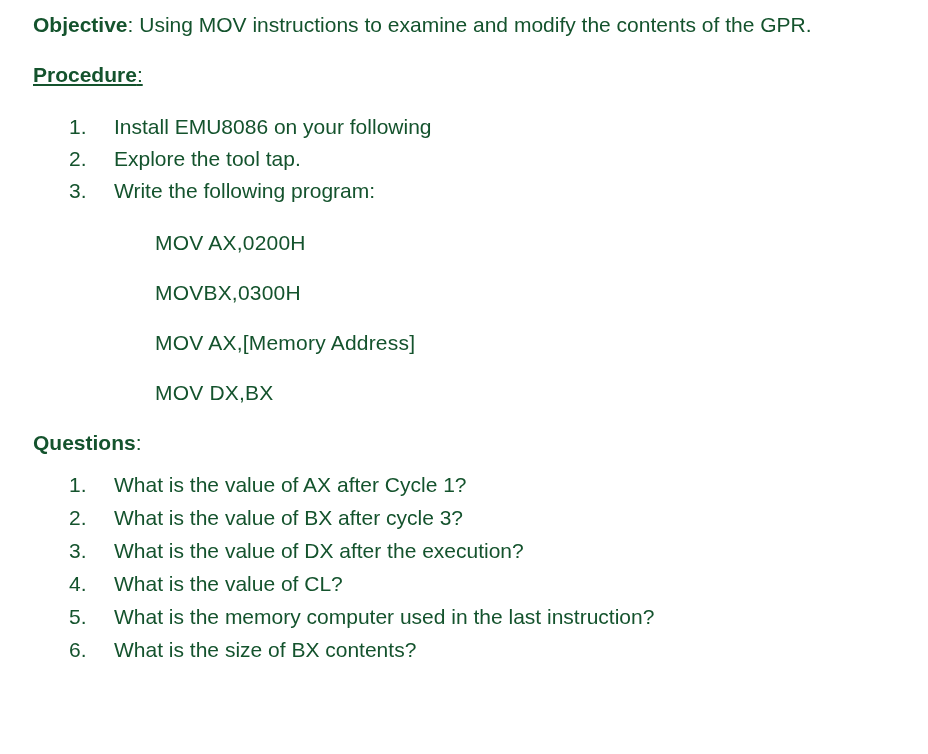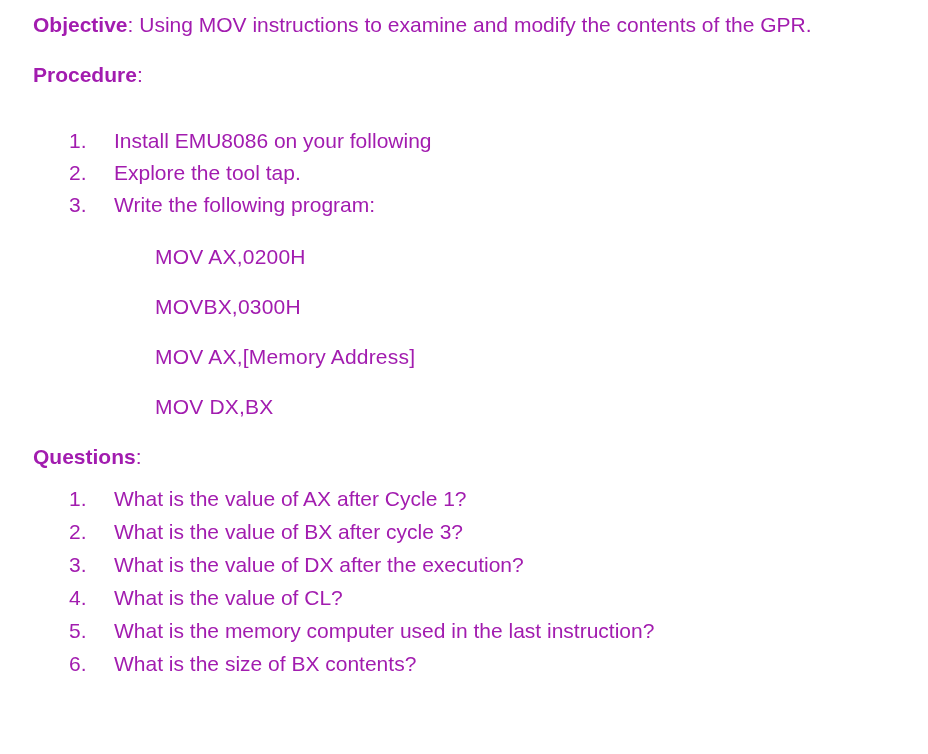--- a/index.html
+++ b/index.html
@@ -7,32 +7,33 @@
     padding: 0;
     background: #ffffff;
   }
   .doc {
     width: 928px;
     height: 754px;
     box-sizing: border-box;
     padding: 12px 18px 0 33px;
     font-family: "Liberation Sans", sans-serif;
     font-size: 21px;
-    color: #a21caf;
+    color: #14532d;
     overflow: hidden;
   }
   .para {
     margin: 0;
     line-height: 26px;
   }
   .objective-line {
     margin-bottom: 24px;
   }
   .section-heading {
-    margin-bottom: 40px;
+    margin-bottom: 26px;
+    text-decoration: underline;
   }
   .b {
     font-weight: bold;
   }
   .list {
     margin: 0;
     padding: 0;
   }
   .list-row {
     display: flex;

